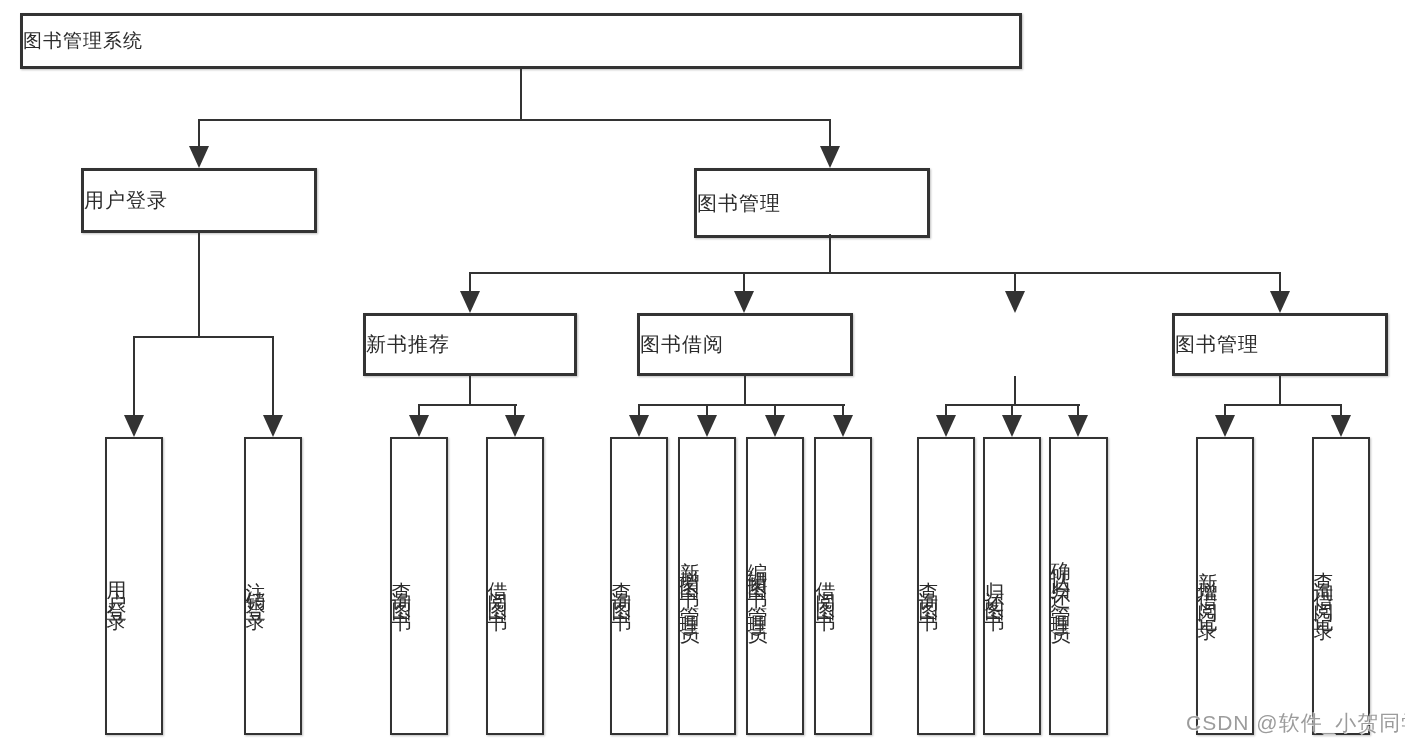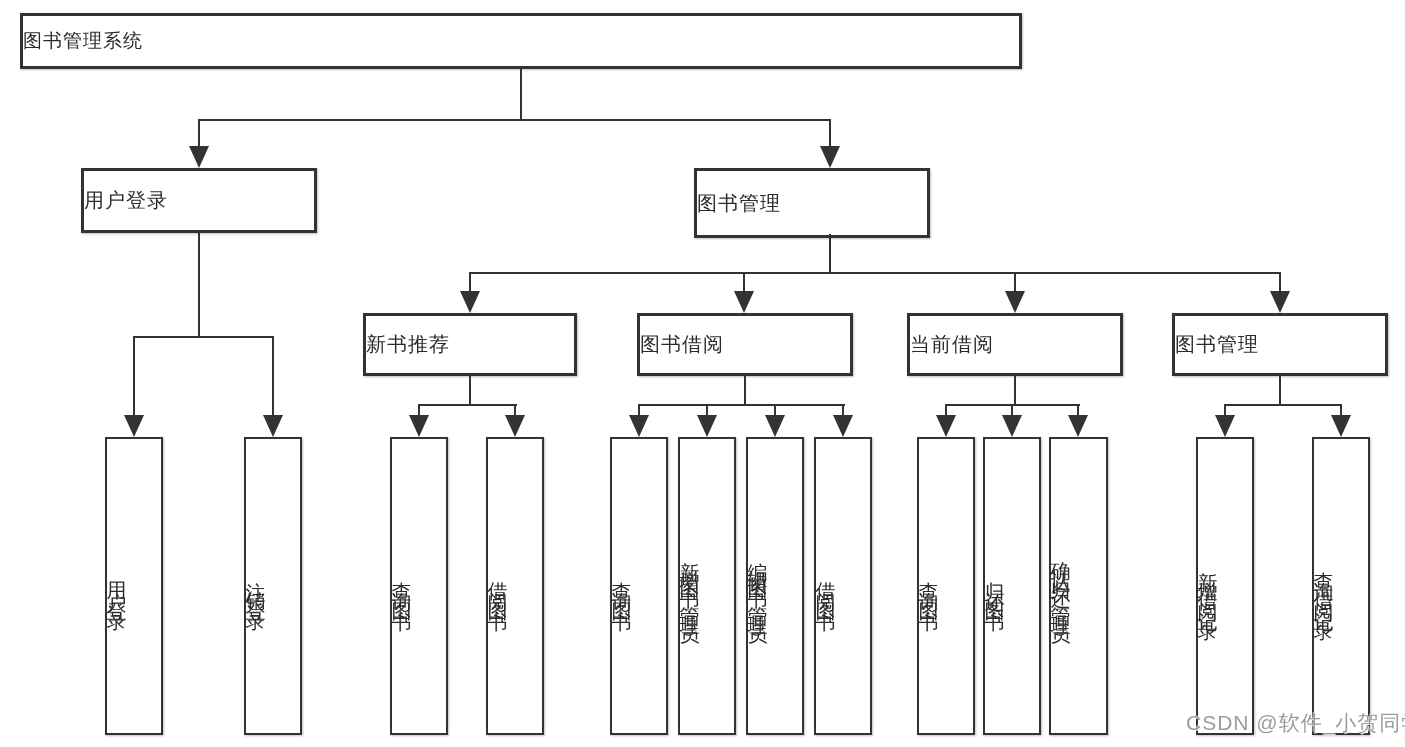--- a/index.html
+++ b/index.html
@@ -93,23 +93,20 @@
   <div class="arrow" style="left:1005px;top:291px"></div>
   <div class="vline" style="left:1279px;top:272px;height:21px"></div>
   <div class="arrow" style="left:1270px;top:291px"></div>
 
   <div class="box hbox" style="left:363px;top:313px;width:214px;height:63px">
     <span>新书推荐</span>
   </div>
   <div class="box hbox" style="left:637px;top:313px;width:216px;height:63px">
     <span>图书借阅</span>
   </div>
-  <div class="box hbox" style="left:907px;top:313px;width:216px;height:63px">
-    <span>当前借阅</span>
-  </div>
   <div class="box hbox" style="left:1172px;top:313px;width:216px;height:63px">
     <span>图书管理</span>
   </div>
 
   <div class="vline" style="left:469px;top:376px;height:30px"></div>
   <div class="hline" style="left:418px;top:404px;width:99px"></div>
   <div class="vline" style="left:418px;top:404px;height:13px"></div>
   <div class="arrow" style="left:409px;top:415px"></div>
   <div class="vline" style="left:514px;top:404px;height:13px"></div>
   <div class="arrow" style="left:505px;top:415px"></div>

